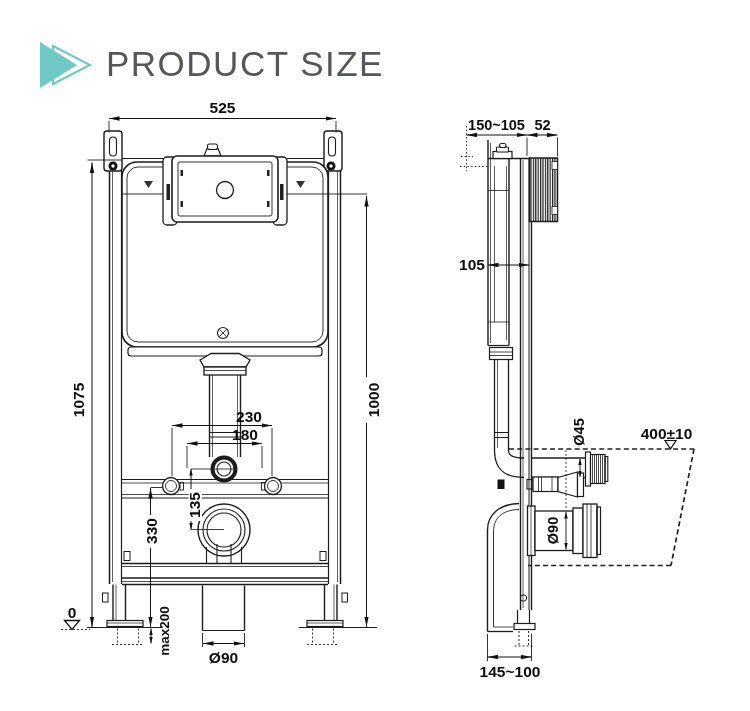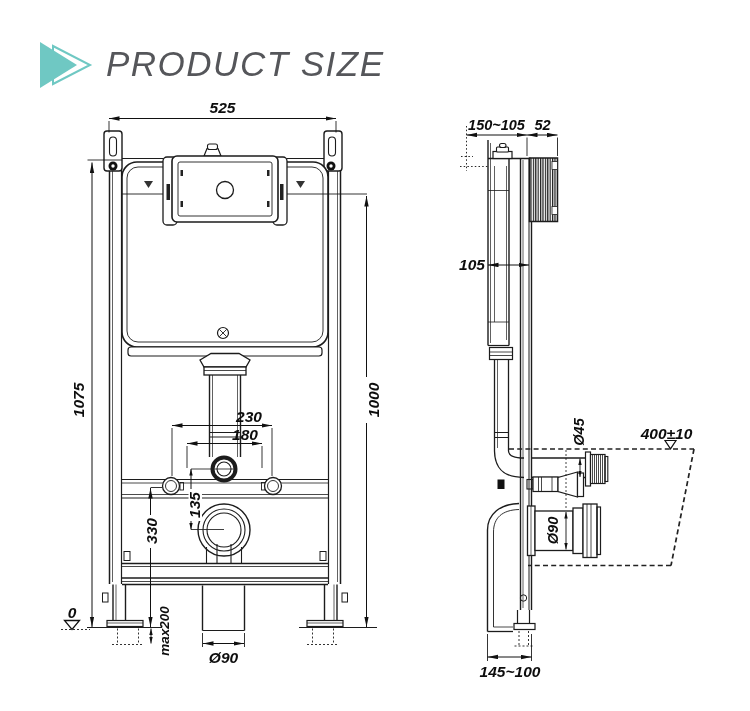--- a/index.html
+++ b/index.html
@@ -1,17 +1,17 @@
 <!DOCTYPE html>
 <html><head>
 <meta charset="utf-8">
 <style>
   html,body{margin:0;padding:0;background:#fff;}
   #canvas{position:relative;width:750px;height:711px;background:#ffffff;overflow:hidden;
-          font-family:"Liberation Sans",sans-serif;font-style:italic;}
+          font-family:"Liberation Sans",sans-serif;}
   .header{position:absolute;left:0;top:0;width:750px;height:100px;}
   .logo{position:absolute;left:38px;top:41px;}
   .page-title{position:absolute;left:106px;top:38px;height:52px;display:flex;align-items:center;
       font-family:"Liberation Sans",sans-serif;font-size:35px;font-weight:300;
       letter-spacing:1.5px;color:#55565a;white-space:nowrap;}
   svg text{font-family:"Liberation Sans",sans-serif;font-weight:bold;fill:#0d0d0d;}
   .dim{font-size:15.5px;}
   .dimS{font-size:14.5px;}
   .dimT{font-size:13.5px;}
 </style>

